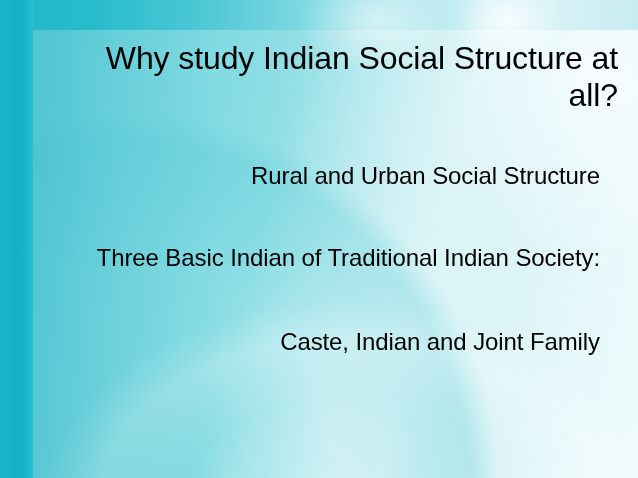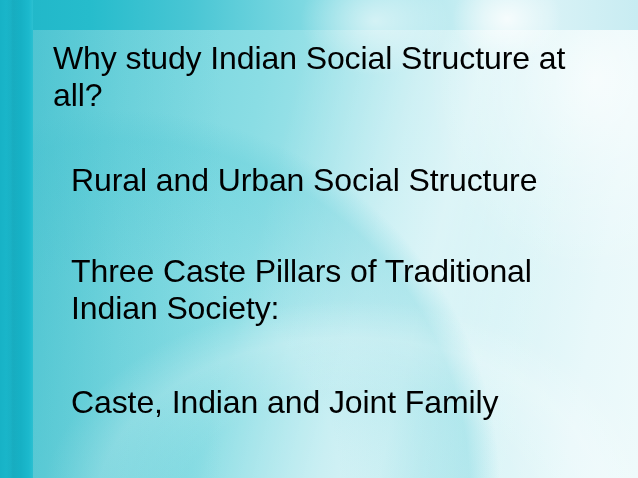--- a/index.html
+++ b/index.html
@@ -156,34 +156,34 @@
     left: 33px;
     top: 30px;
     width: 605px;
     height: 448px;
     box-sizing: border-box;
     padding: 10px 14px 0 14px;
   }
 
   .slide-text {
     color: #000000;
-    text-align: left;
+    text-align: right;
     line-height: 1.16;
     letter-spacing: -0.1px;
   }
 
   #slide-title {
     font-size: 32px;
     font-weight: normal;
     margin: 0;
     padding: 0 6px;
   }
 
   .body-line {
-    font-size: 32px;
+    font-size: 24px;
     font-weight: normal;
     margin: 0;
     padding: 0 24px;
   }
 
   #body-line-1 { margin-top: 48px; }
   #body-line-2 { margin-top: 54px; }
   #body-line-3 { margin-top: 56px; }
 </style>
 </head>
@@ -201,18 +201,18 @@
   <div class="bg-layer" id="bg-top-wisp-a"></div>
   <div class="bg-layer" id="bg-top-wisp-b"></div>
   <div class="bg-layer" id="bg-left-strip"></div>
   <div class="bg-layer" id="bg-left-strip-vein"></div>
 
   <div id="content">
     <h1 class="slide-text" id="slide-title">Why study Indian Social Structure at all?</h1>
 
     <p class="slide-text body-line" id="body-line-1">Rural and Urban Social Structure</p>
 
-    <p class="slide-text body-line" id="body-line-2">Three Caste Pillars of Traditional Indian Society:</p>
+    <p class="slide-text body-line" id="body-line-2">Three Basic Indian of Traditional Indian Society:</p>
 
     <p class="slide-text body-line" id="body-line-3">Caste, Indian and Joint Family</p>
   </div>
 
 </div>
 
 </body></html>

